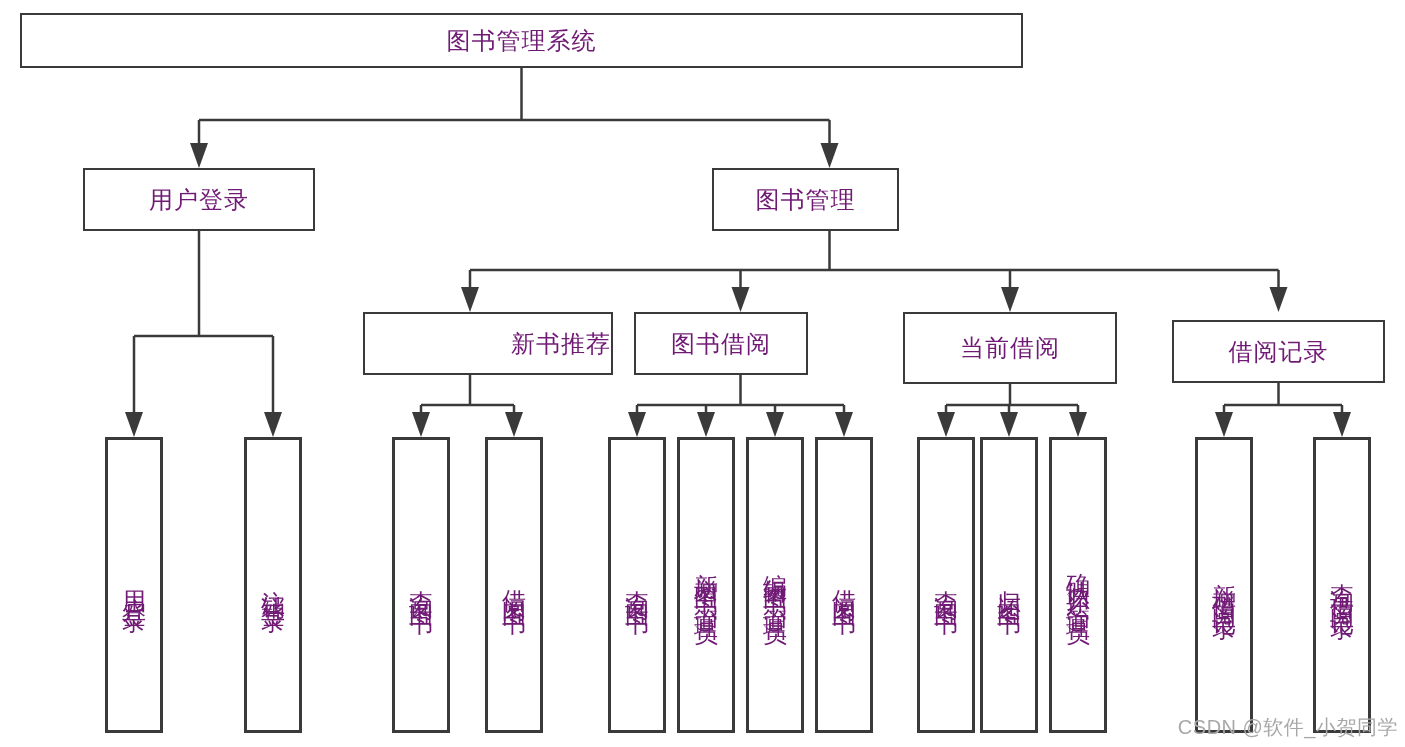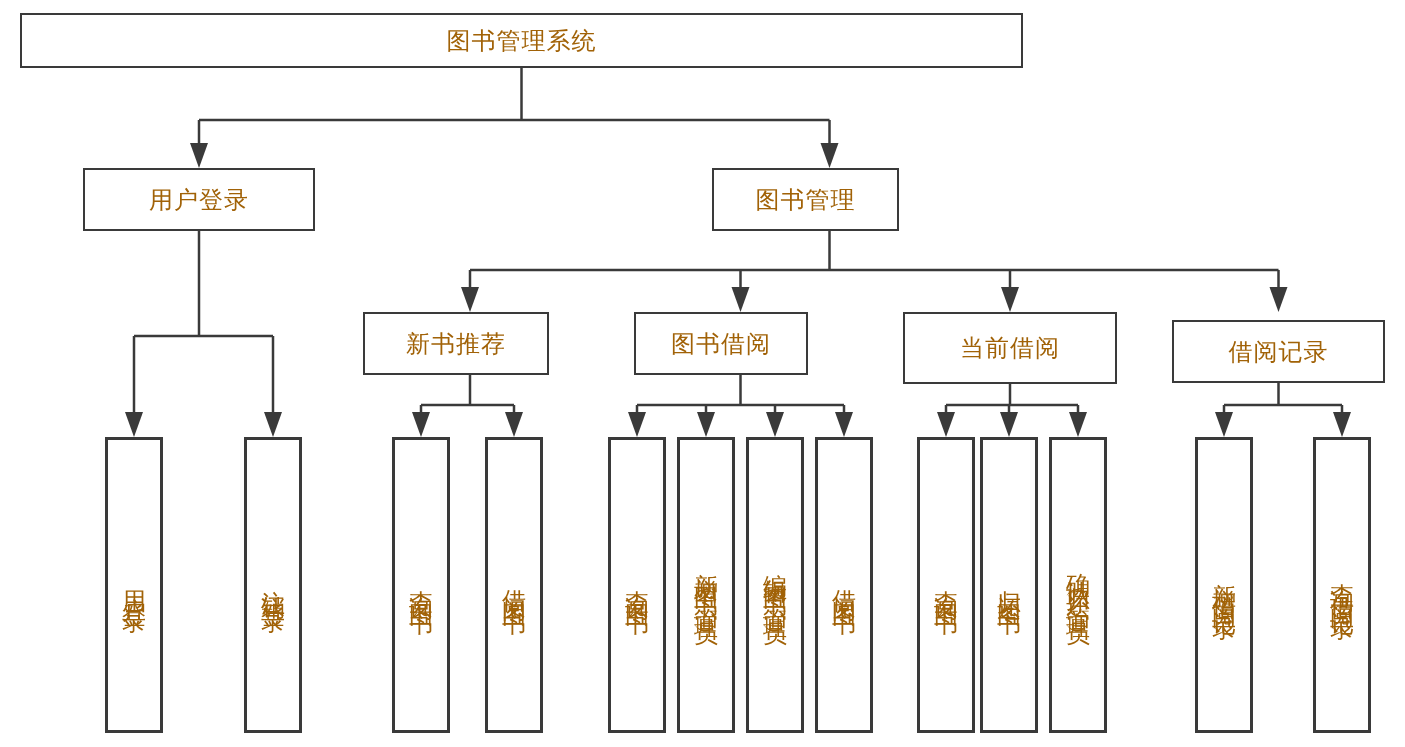--- a/index.html
+++ b/index.html
@@ -30,21 +30,21 @@
     border: 2px solid #3a3a3a;
     display: flex;
     align-items: center;
     justify-content: center;
     z-index: 2;
   }
   .node.vbox {
     border-width: 3px;
   }
   .node .lbl {
-    color: #a16207;
+    color: #701a75;
     font-size: 24px;
     line-height: 1;
     white-space: nowrap;
     letter-spacing: 1px;
   }
   .node.vbox .lbl {
     writing-mode: vertical-rl;
     text-orientation: mixed;
     letter-spacing: 7px;
     font-size: 24px;
@@ -127,21 +127,21 @@
       </div>
       <div class="node" style="left: 712px; top: 168px; width: 187px; height: 63px;">
         <span class="lbl">图书管理</span>
       </div>
       <div class="node vbox" style="left: 105px; top: 437px; width: 58px; height: 296px;">
         <span class="lbl">用户登录</span>
       </div>
       <div class="node vbox" style="left: 244px; top: 437px; width: 58px; height: 296px;">
         <span class="lbl">注销登录</span>
       </div>
-      <div class="node" style="left: 363px; top: 312px; width: 186px; height: 63px;">
+      <div class="node" style="left: 363px; top: 312px; width: 250px; height: 63px; justify-content: flex-end;">
         <span class="lbl">新书推荐</span>
       </div>
       <div class="node" style="left: 634px; top: 312px; width: 174px; height: 63px;">
         <span class="lbl">图书借阅</span>
       </div>
       <div class="node" style="left: 903px; top: 312px; width: 214px; height: 72px;">
         <span class="lbl">当前借阅</span>
       </div>
       <div class="node" style="left: 1172px; top: 320px; width: 213px; height: 63px;">
         <span class="lbl">借阅记录</span>
@@ -173,13 +173,14 @@
       <div class="node vbox" style="left: 1049px; top: 437px; width: 58px; height: 296px;">
         <span class="lbl">确认归还（管理员）</span>
       </div>
       <div class="node vbox" style="left: 1195px; top: 437px; width: 58px; height: 296px;">
         <span class="lbl">新增借阅记录</span>
       </div>
       <div class="node vbox" style="left: 1313px; top: 437px; width: 58px; height: 296px;">
         <span class="lbl">查询借阅记录</span>
       </div>
     </div>
+  <div id="watermark">CSDN @软件_小贺同学</div>
 </div>
 
 </body></html>

